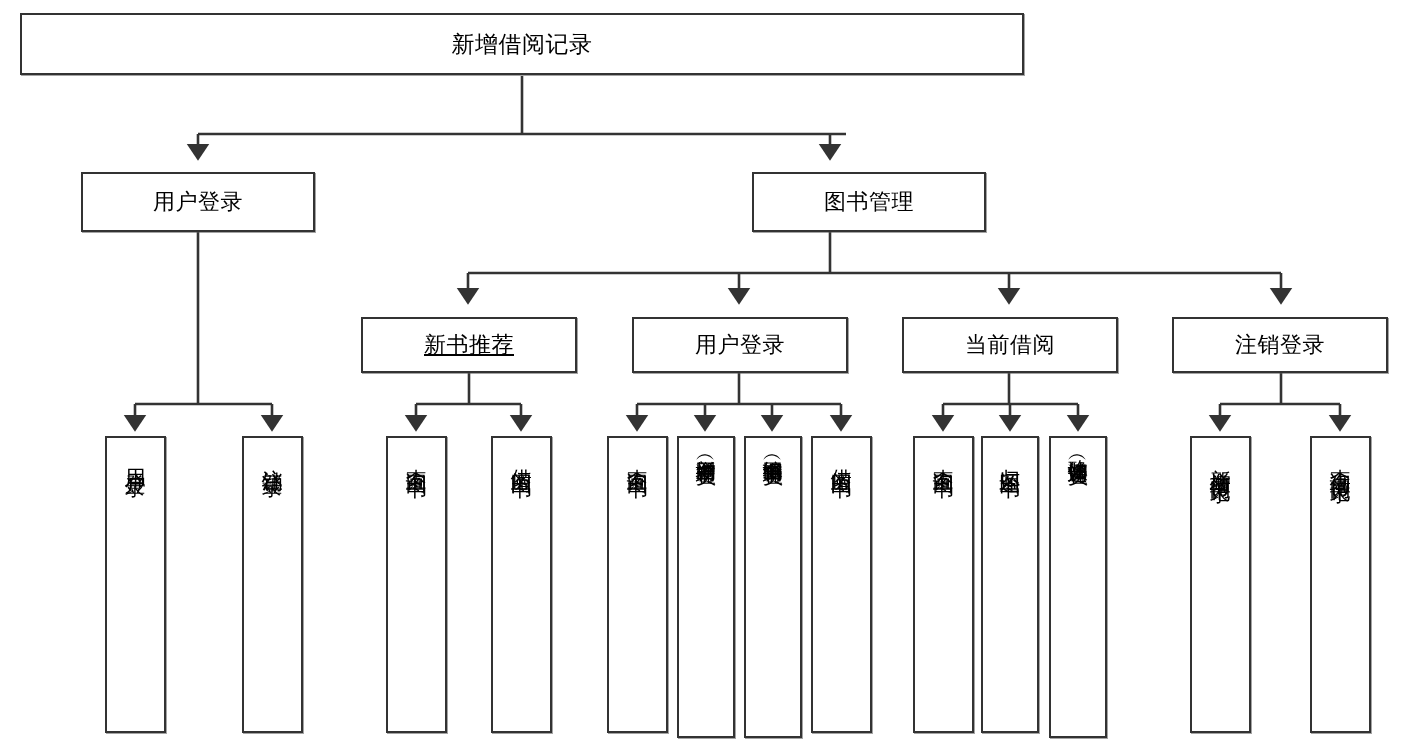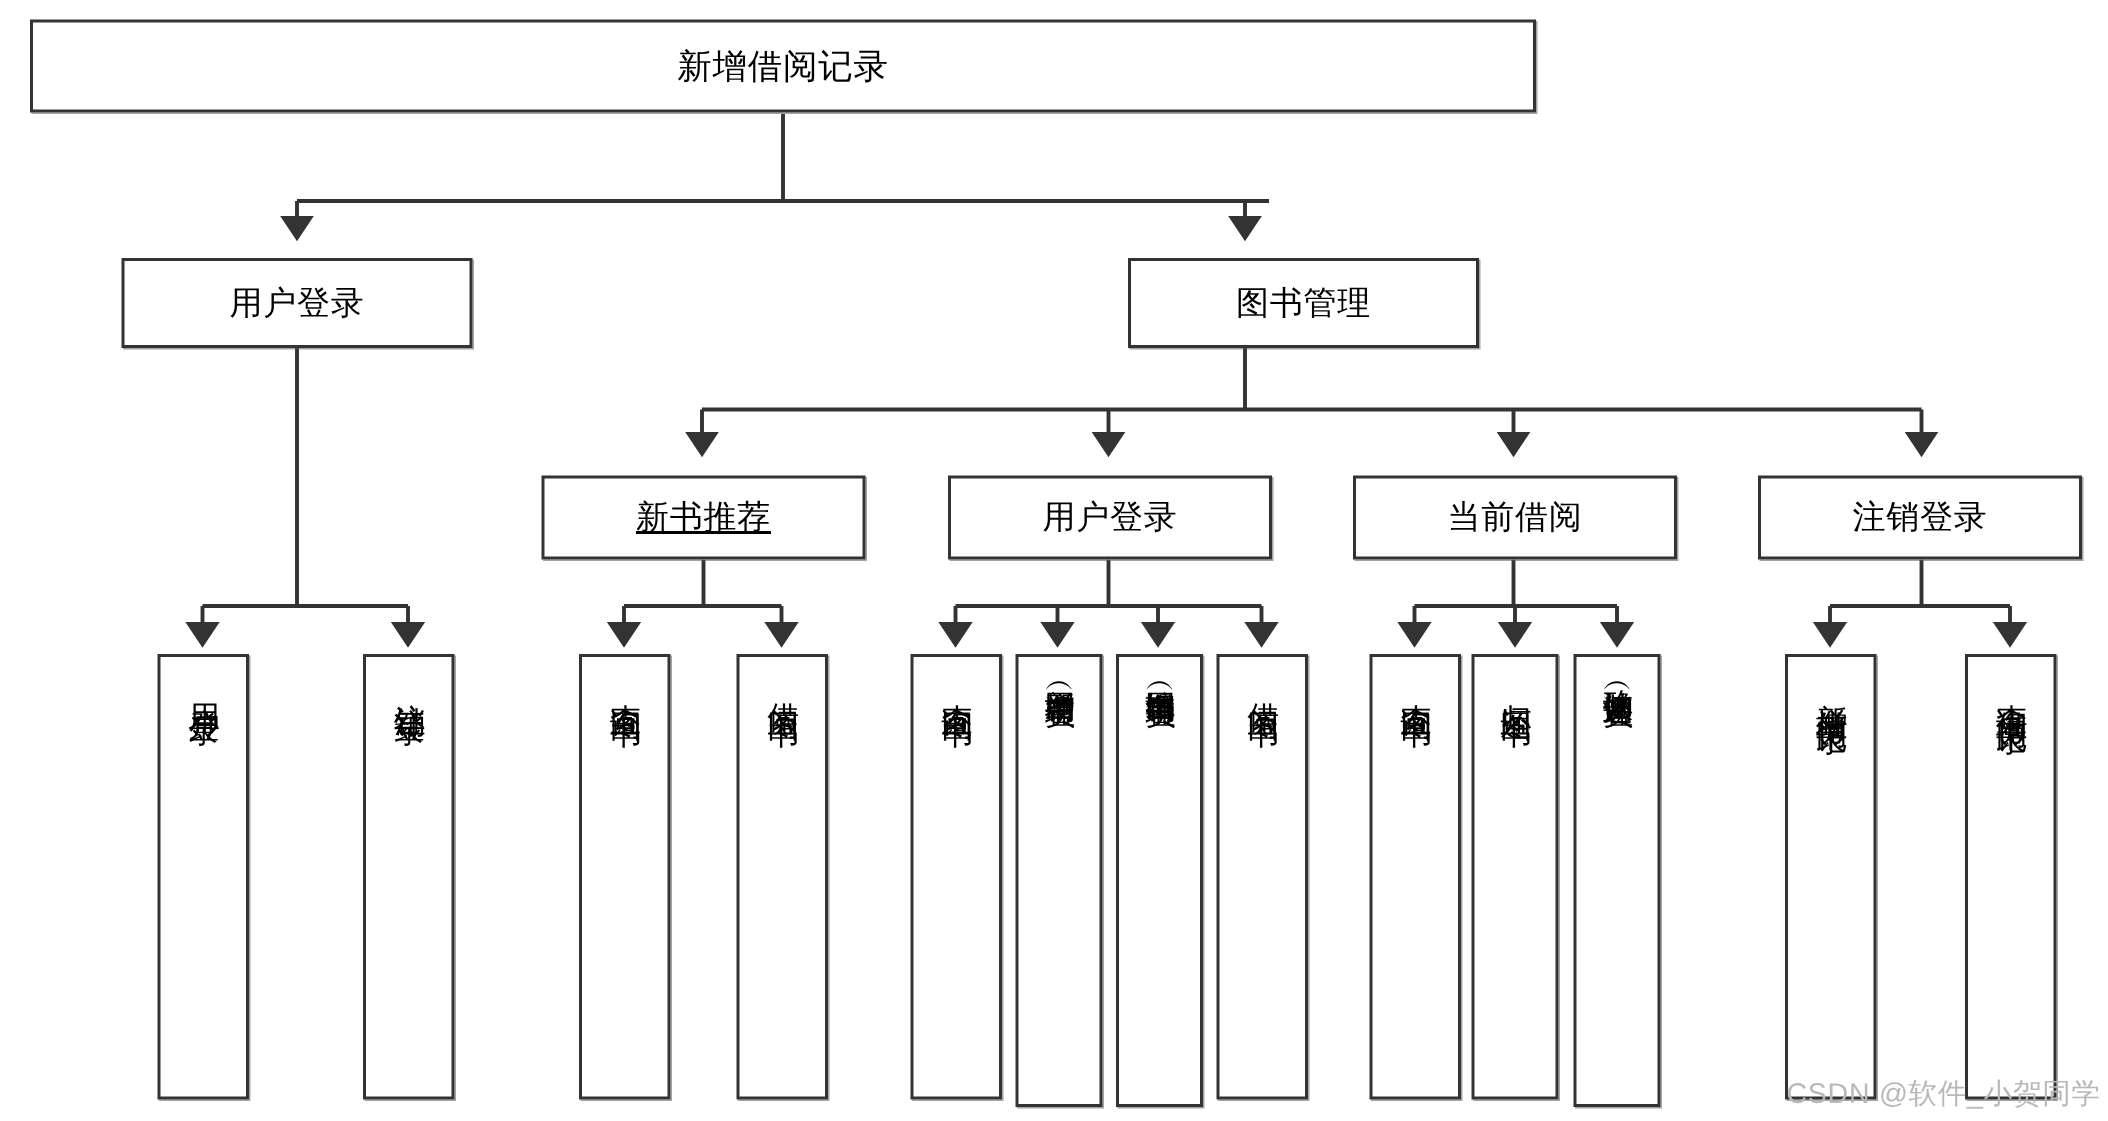--- a/index.html
+++ b/index.html
@@ -197,15 +197,14 @@
     <span class="node-label">确认归还（管理员）</span>
   </div>
 
   <div class="node vert" style="left:1190px; top:436px; width:61px; height:297px;">
     <span class="node-label">新增借阅记录</span>
   </div>
   <div class="node vert" style="left:1310px; top:436px; width:61px; height:297px;">
     <span class="node-label">查询借阅记录</span>
   </div>
 
-  <div class="watermark" style="left:1191px; top:716px;">CSDN @软件_小贺同学</div>
 
 </div>
 
 </body></html>

